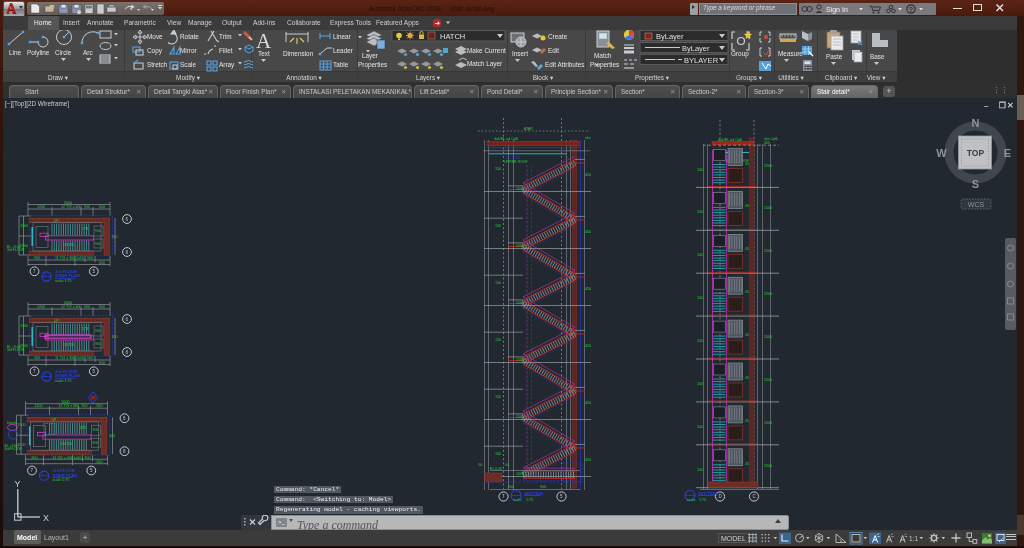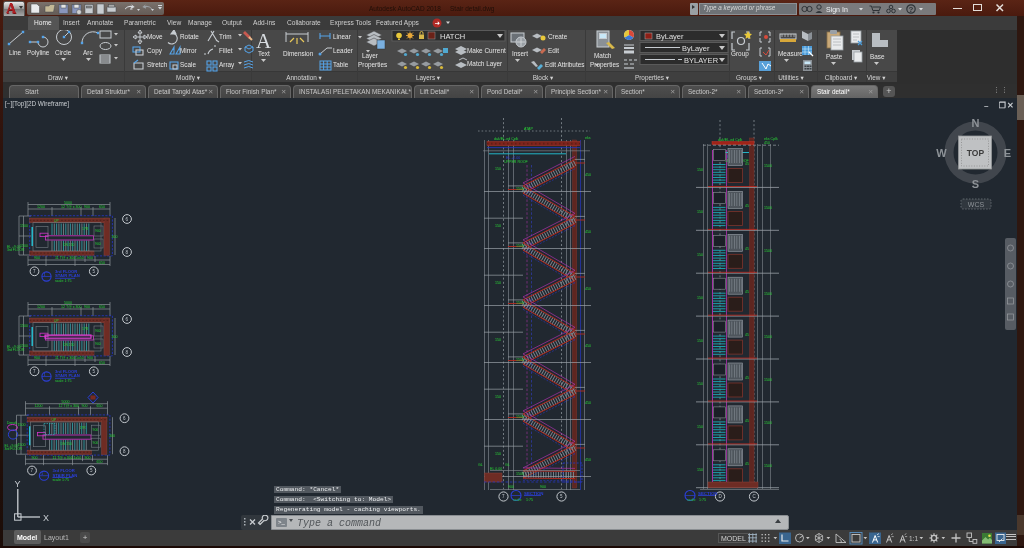--- a/index.html
+++ b/index.html
@@ -934,21 +934,21 @@
         <rect x="3" y="3" width="1.5" height="1.5"></rect>
         <rect x="3" y="6" width="1.5" height="1.5"></rect>
         <rect x="3" y="9" width="1.5" height="1.5"></rect>
       </g>
 <path d="M9 4.5 l5 5 m0 -5 l-5 5" stroke="#c8ccd0" stroke-width="1.3"></path>
 <path d="M19 9.5 l4 -4 a2.8 2.8 0 1 0 -1.5 -1.5 l-4 4 z" fill="none" stroke="#c8ccd0" stroke-width="1.2"></path>
 </svg>
 <div class="ab" style="left:271px;top:515px;width:518px;height:14.5px;background:#b5b7b9;border-radius:0 2px 2px 0;border:1px solid #8a8e92"></div>
 <div class="ab" style="left:276px;top:517.5px;width:11px;height:9px;background:#7e848a;border-radius:1px;color:#fff;font-size:6px;text-align:center;line-height:9px">&gt;_</div>
 <div class="ab" style="left:289px;top:519px;width:0;height:0;border-left:2.5px solid transparent;border-right:2.5px solid transparent;border-top:3.5px solid #4a4e52"></div>
-<div class="ab" style="left:297px;top:518px;color:#52565a;font-size:10px;font-style:italic;font-family:Liberation Mono, monospace">Type a command</div>
+<div class="ab" style="left:297px;top:518px;color:#52565a;font-size:12px;font-style:italic;font-family:Liberation Serif, serif">Type a command</div>
 <div class="ab" style="left:775px;top:519px;width:0;height:0;border-left:3px solid transparent;border-right:3px solid transparent;border-bottom:4px solid #3a3e42"></div>
 <div class="ab" style="left:0;top:530px;width:1024px;height:16px;background:#3b3b3b"></div>
 <div class="ab" style="left:14px;top:530px;width:27px;height:14px;background:#5d5d5d;border-radius:2px"></div>
 <div class="ab" style="left:17px;top:534px;color:#fff;font-size:7px;font-weight:bold">Model</div>
 <div class="ab" style="left:44px;top:534px;color:#b8b8b8;font-size:7px">Layout1</div>
 <div class="ab" style="left:80px;top:532px;width:10px;height:11px;background:#4a4a4a;border-radius:2px;color:#ccc;font-size:8px;text-align:center;line-height:11px">+</div>
 <div class="ab" style="left:717px;top:531px;width:298px;height:14px"></div>
 <div class="ab" style="left:718px;top:533px;color:#d0d0d0;font-size:7px;border:1px solid #565656;padding:0.5px 2px">MODEL</div>
 <svg class="ab" style="left:746px;top:531.5px" width="260" height="13" viewBox="0 0 260 13">
 <g stroke="#9fb2c2" stroke-width="0.9">

